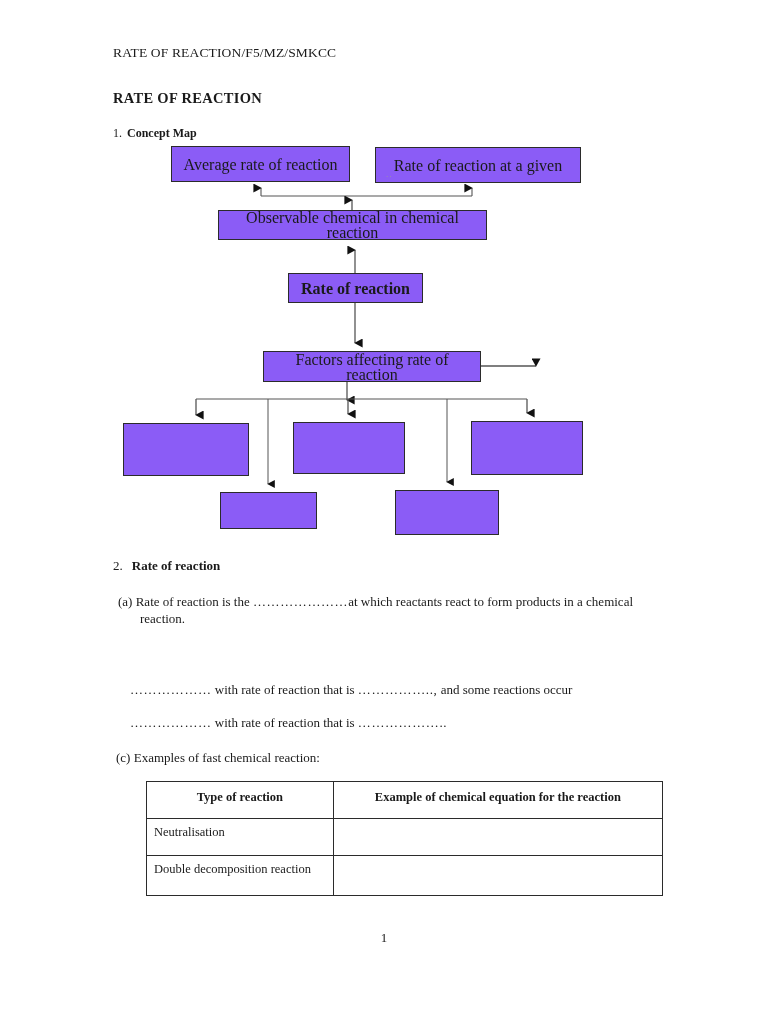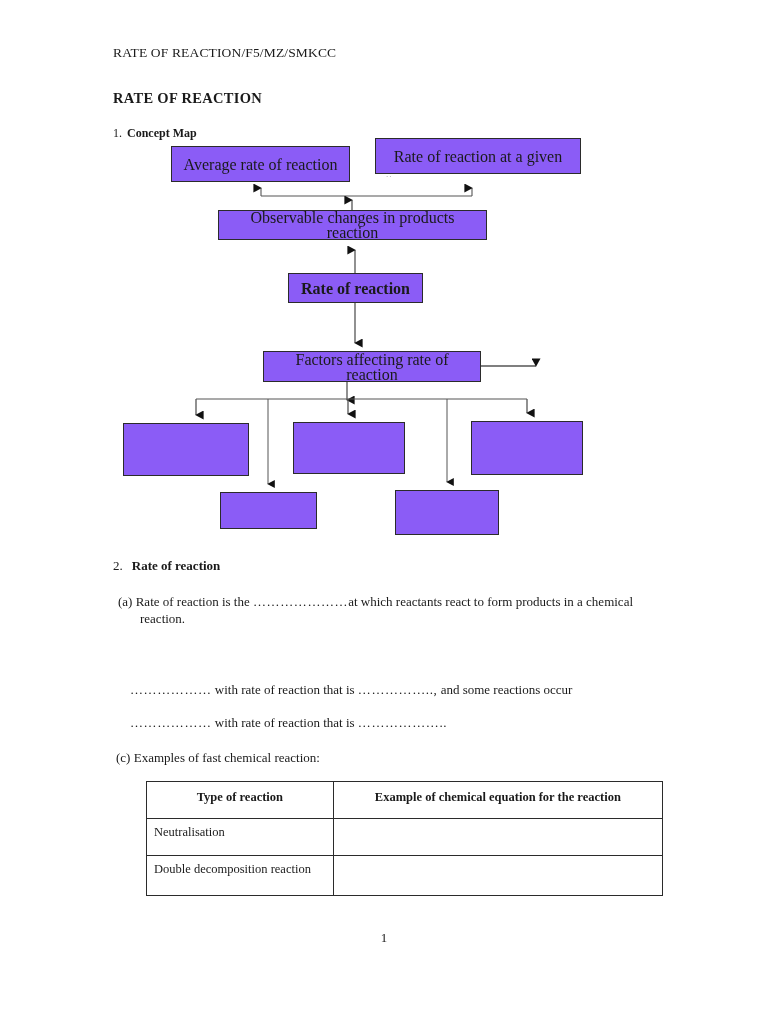--- a/index.html
+++ b/index.html
@@ -95,21 +95,21 @@
     justify-content: flex-start;
     text-align: left;
     align-items: flex-start;
     padding: 6px 7px;
   }
   .node.bold { font-weight: bold; }
   .node.empty { }
 
   
   #node-average      { left: 171px; top: 146px; width: 179px; height: 36px; }
-  #node-given        { left: 375px; top: 138px; width: 206px; height: 36px; }
+  #node-given        { left: 375px; top: 147px; width: 206px; height: 36px; }
   #node-observable   { left: 218px; top: 210px; width: 269px; height: 30px; }
   #node-rate         { left: 288px; top: 273px; width: 135px; height: 30px; }
   #node-factors      { left: 263px; top: 351px; width: 218px; height: 31px; }
   #node-collision    { left: 545px; top: 322px; width: 139px; height: 82px; }
   #node-empty-1      { left: 123px; top: 423px; width: 126px; height: 53px; }
   #node-empty-2      { left: 293px; top: 422px; width: 112px; height: 52px; }
   #node-empty-3      { left: 471px; top: 421px; width: 112px; height: 54px; }
   #node-empty-4      { left: 220px; top: 492px; width: 97px; height: 37px; }
   #node-empty-5      { left: 395px; top: 490px; width: 104px; height: 45px; }
 
@@ -220,21 +220,21 @@
     <div class="node" id="node-average">
       <span>Average rate of reaction</span>
     </div>
 
     <div class="node" id="node-given">
       <span>Rate of reaction at a given</span>
     </div>
     <div class="ghost-mark">..</div>
 
     <div class="node" id="node-observable">
-      <span>Observable changes in products reaction</span>
+      <span>Observable chemical in chemical reaction</span>
     </div>
 
     <div class="node bold" id="node-rate">
       <span>Rate of reaction</span>
     </div>
 
     <div class="node" id="node-factors">
       <span>Factors affecting rate of reaction</span>
     </div>
 

